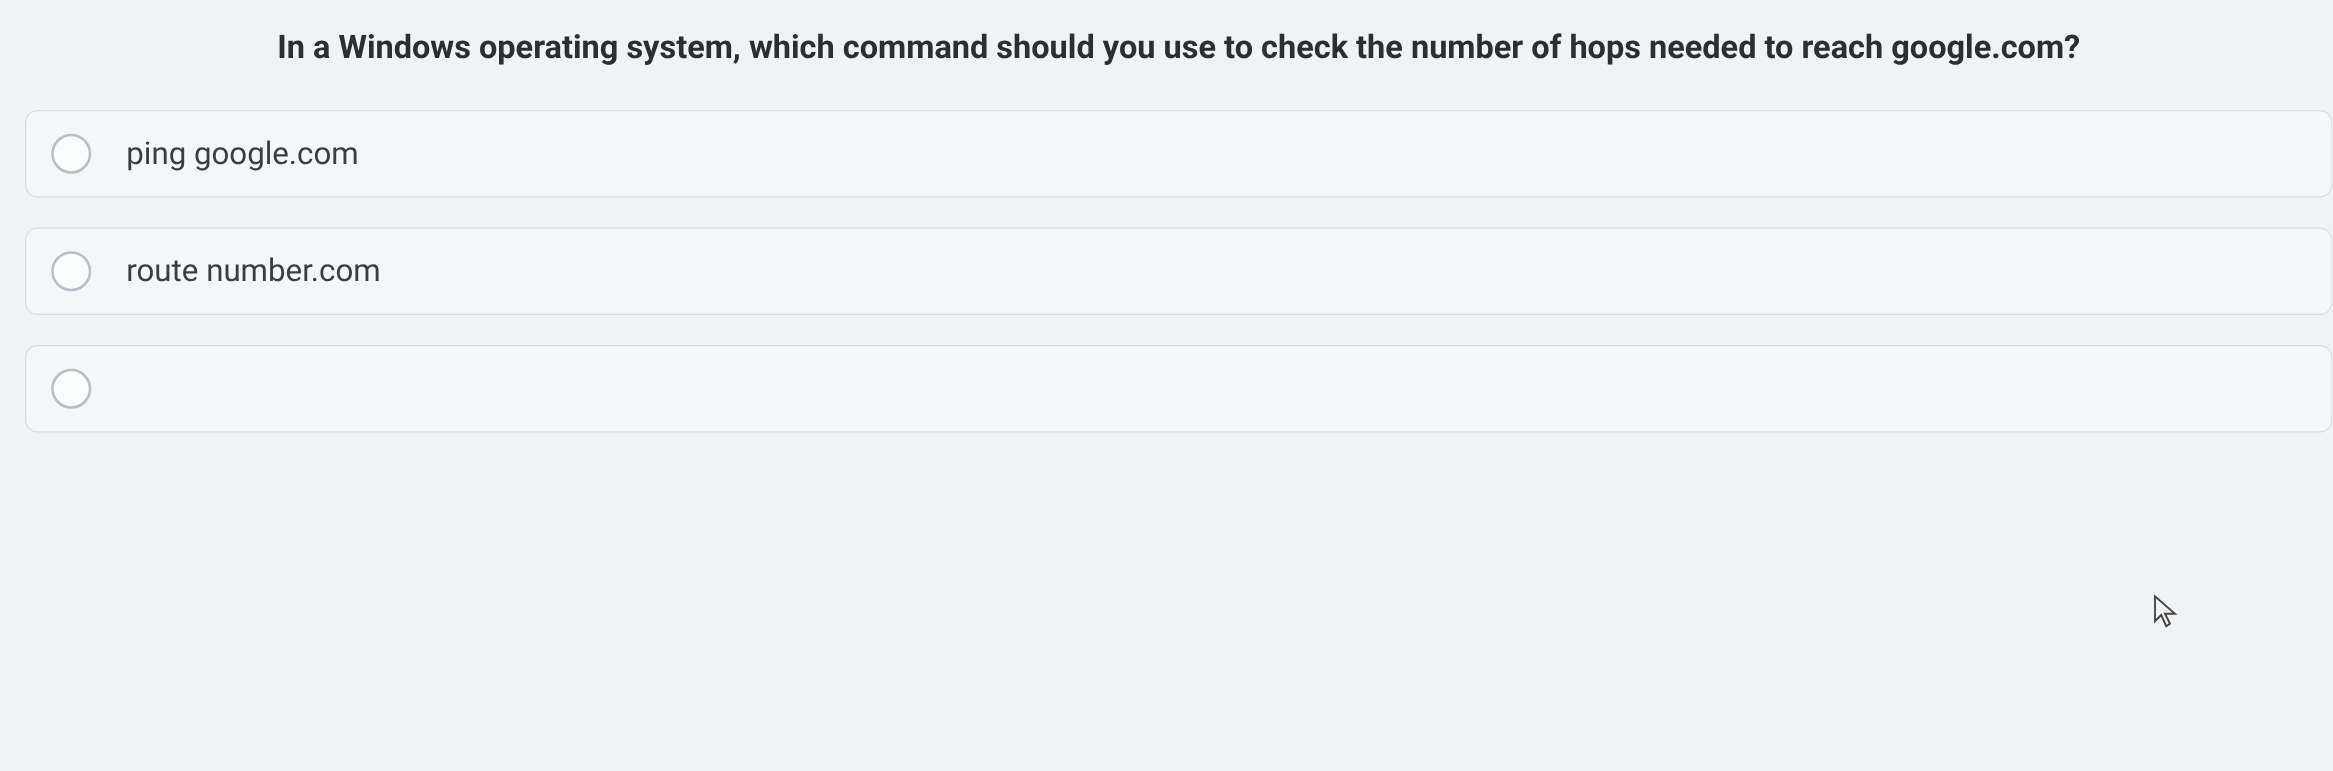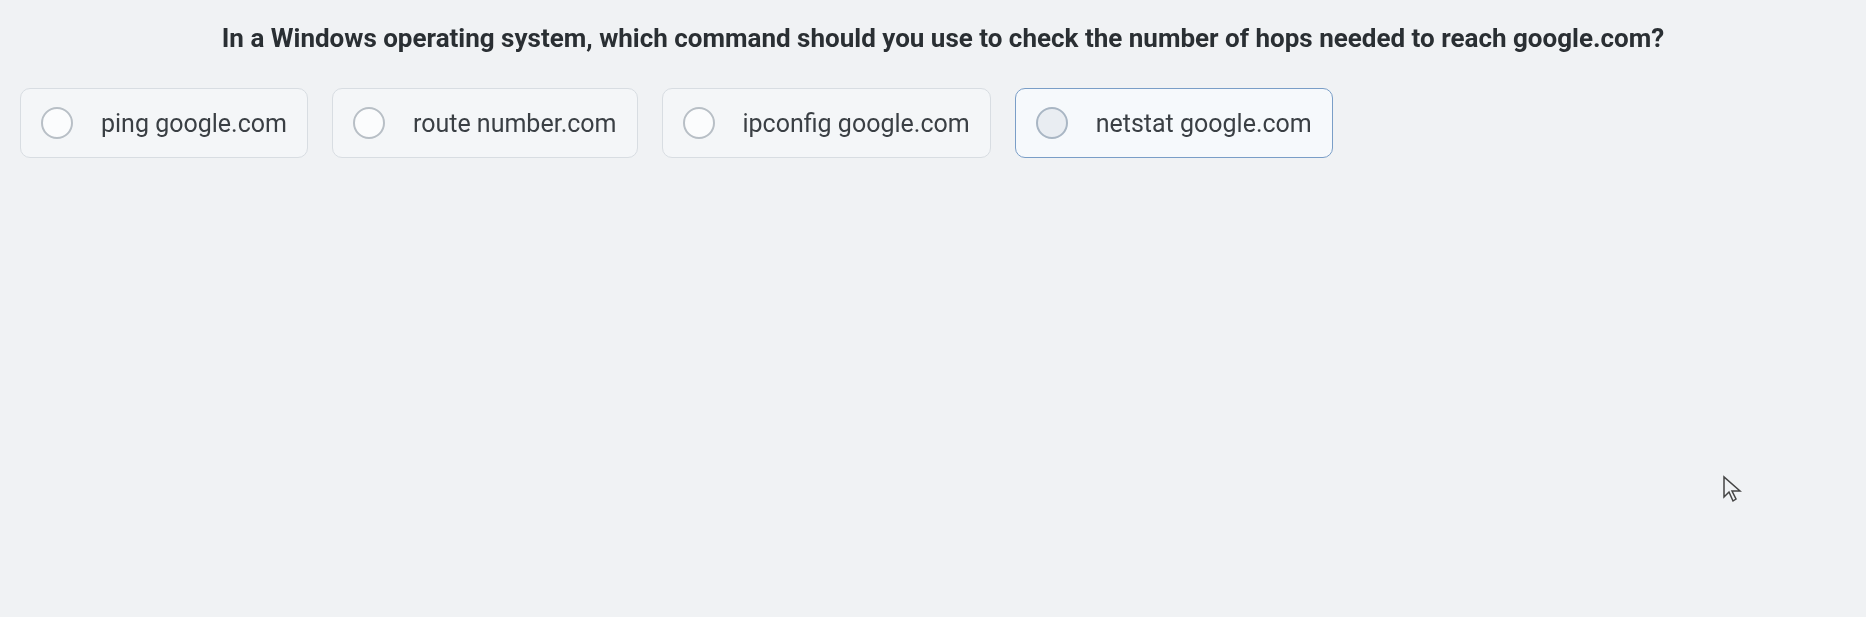--- a/index.html
+++ b/index.html
@@ -19,21 +19,21 @@
   .question {
     font-size: 26px;
     font-weight: 700;
     color: #2a2f33;
     margin-bottom: 32px;
     line-height: 1.4;
     text-align: center;
   }
   .options {
     display: flex;
-    flex-direction: row;
+    flex-direction: column;
     gap: 24px;
   }
   .option {
     display: flex;
     align-items: center;
     background: #f4f6f8;
     border: 1px solid #d8dde2;
     border-radius: 10px;
     padding: 18px 20px;
     cursor: pointer;
@@ -77,23 +77,18 @@
   <div class="option">
     <div class="radio"></div>
     <div class="option-label">ping google.com</div>
   </div>
   <div class="option">
     <div class="radio"></div>
     <div class="option-label">route number.com</div>
   </div>
   <div class="option">
     <div class="radio"></div>
-    <div class="option-label">ipconfig google.com</div>
-  </div>
-  <div class="option hovered">
-    <div class="radio"></div>
-    <div class="option-label">netstat google.com</div>
   </div>
 </div>
 
 <svg class="cursor" width="24" height="30" viewBox="0 0 24 30">
   <path d="M2 2 L2 22 L7 17 L11 26 L14 24 L10 16 L18 16 Z" fill="none" stroke="#444" stroke-width="1.5"></path>
 </svg>
 
 </body></html>

